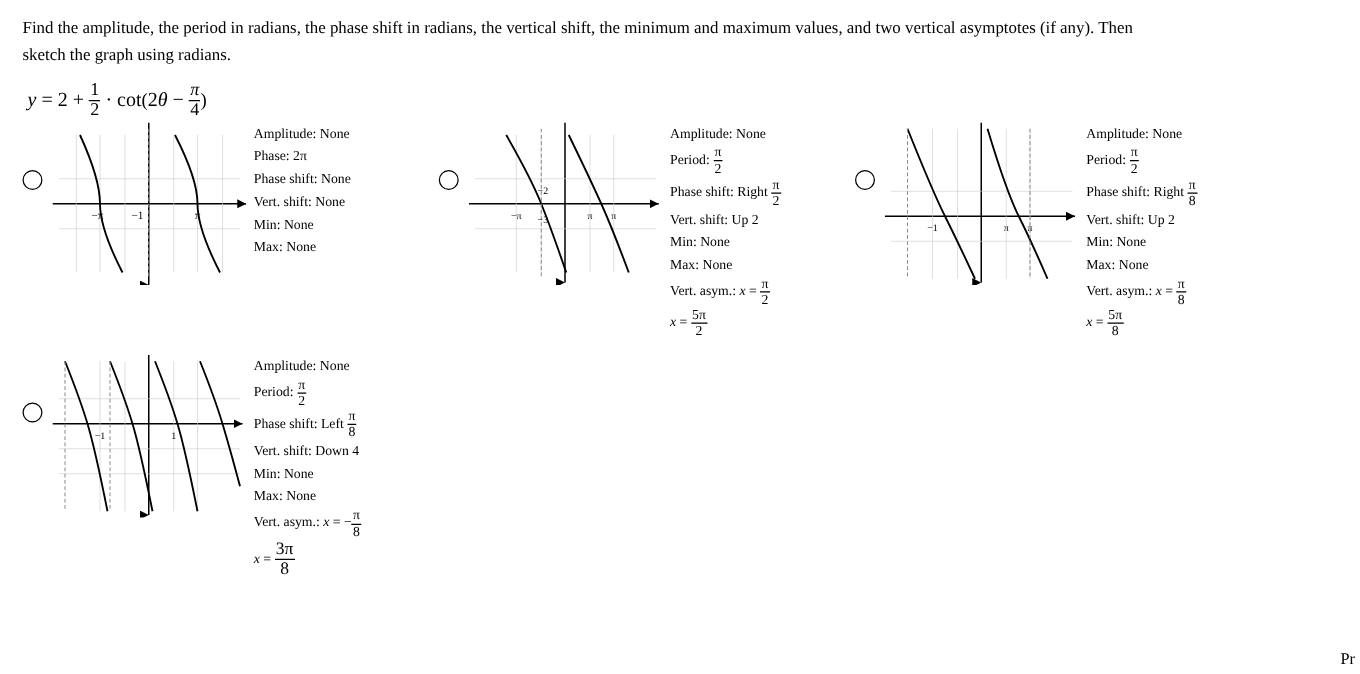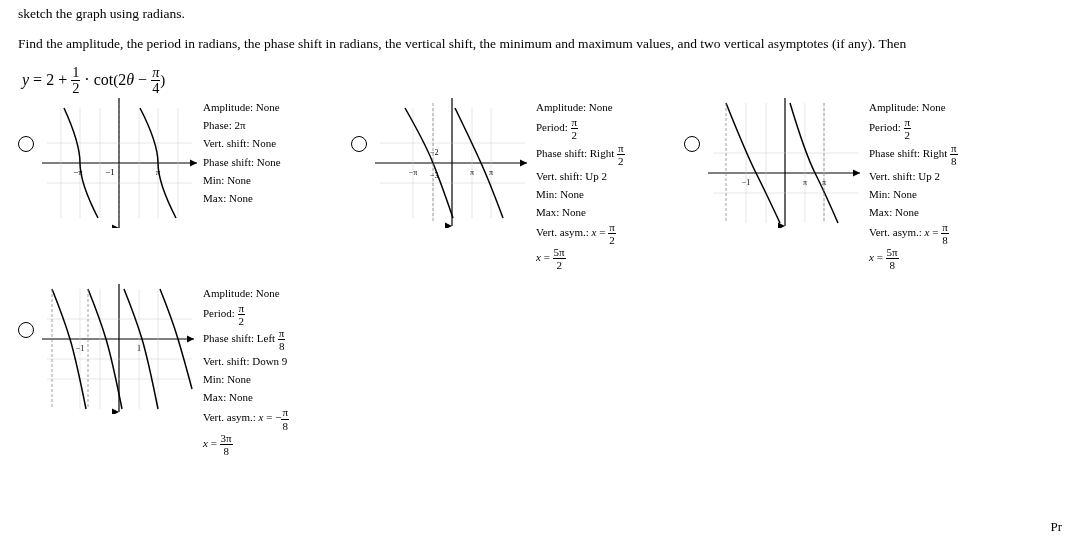--- a/index.html
+++ b/index.html
@@ -80,22 +80,22 @@
       font-size: 0.9em;
       line-height: 1.1;
     }
     .frac .num { border-bottom: 1px solid #000; padding: 0 1px; }
     .frac .den { padding: 0 1px; }
   </style>
 </head>
 <body>
 
 <div>
+  <p class="header-text">Find the amplitude, the period in radians, the phase shift in radians, the vertical shift, the minimum and maximum values, and two vertical asymptotes (if any).  Then</p>
   <p class="header-text" style="margin-top:-8px;">sketch the graph using radians.</p>
-  <p class="header-text">Find the amplitude, the period in radians, the phase shift in radians, the vertical shift, the minimum and maximum values, and two vertical asymptotes (if any).  Then</p>
 </div>
 
 <div class="equation">
   <span>
     <i>y</i> = 2 + <span class="frac">
         <span class="num">1</span>
         <span class="den">2</span>
       </span> · cot<span style="font-size:15px;">(</span>2<i>θ</i> − <span class="frac">
         <span class="num"><i>π</i></span>
         <span class="den">4</span>
@@ -140,22 +140,22 @@
             </marker>
             <marker id="arry" markerWidth="6" markerHeight="6" refX="3" refY="0" orient="auto">
               <path d="M0,6 L3,0 L6,6 Z" fill="#000"></path>
             </marker>
           </defs>
         </svg>
       </div>
       <div class="info-block">
         <div class="info-line">Amplitude: None</div>
         <div class="info-line">Phase: 2π</div>
+        <div class="info-line">Phase shift: None</div>
         <div class="info-line">Vert. shift: None</div>
-        <div class="info-line">Phase shift: None</div>
         <div class="info-line">Min: None</div>
         <div class="info-line">Max: None</div>
       </div>
     </div>
   </div>
 
   <div class="option">
     <div class="radio-circle"></div>
     <div class="graph-and-info">
       <div class="graph-container">
@@ -317,32 +317,32 @@
       <div class="info-block">
         <div class="info-line">Amplitude: None</div>
         <div class="info-line">Period: <span class="frac" style="font-size:11px;">
               <span class="num">π</span>
               <span class="den">2</span>
             </span></div>
         <div class="info-line">Phase shift: Left <span class="frac" style="font-size:11px;">
               <span class="num">π</span>
               <span class="den">8</span>
             </span></div>
-        <div class="info-line">Vert. shift: Down 9</div>
+        <div class="info-line">Vert. shift: Down 4</div>
         <div class="info-line">Min: None</div>
         <div class="info-line">Max: None</div>
         <div class="info-line">Vert. asym.: <i>x</i> = −<span class="frac" style="font-size:11px;">
               <span class="num">π</span>
               <span class="den">8</span>
             </span></div>
-        <div class="info-line"><i>x</i> = <span class="frac" style="font-size:11px;">
+        <div class="info-line"><i>x</i> = <span class="frac" style="font-size:14px;">
               <span class="num">3π</span>
               <span class="den">8</span>
             </span></div>
       </div>
     </div>
   </div>
 
 </div>
 
-<div style="position:absolute; bottom:4px; right:26px;">
+<div style="position:absolute; bottom:4px; right:4px;">
   <span>Pr</span>
 </div>
 
 </body></html>

